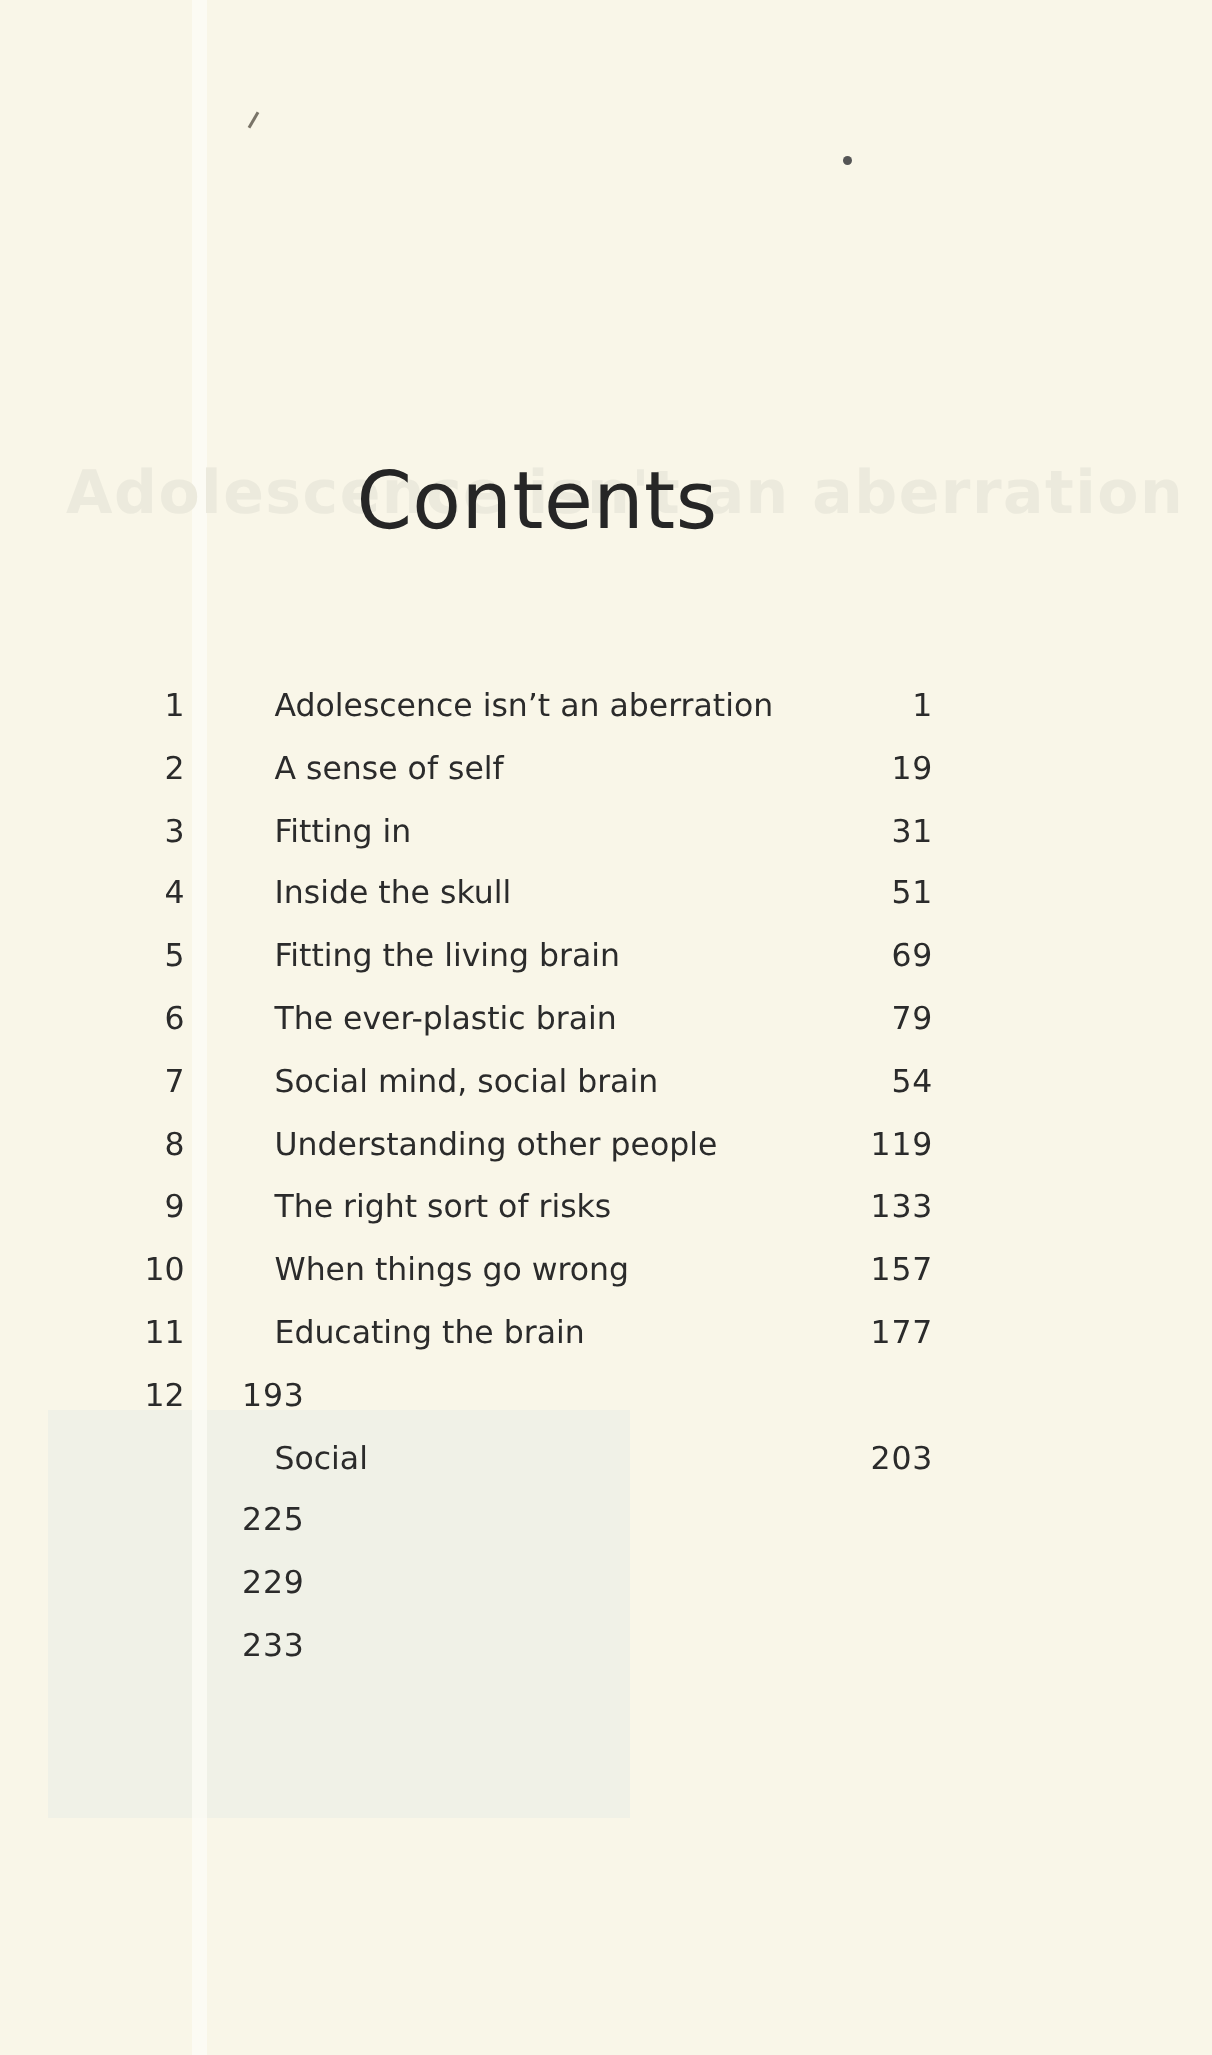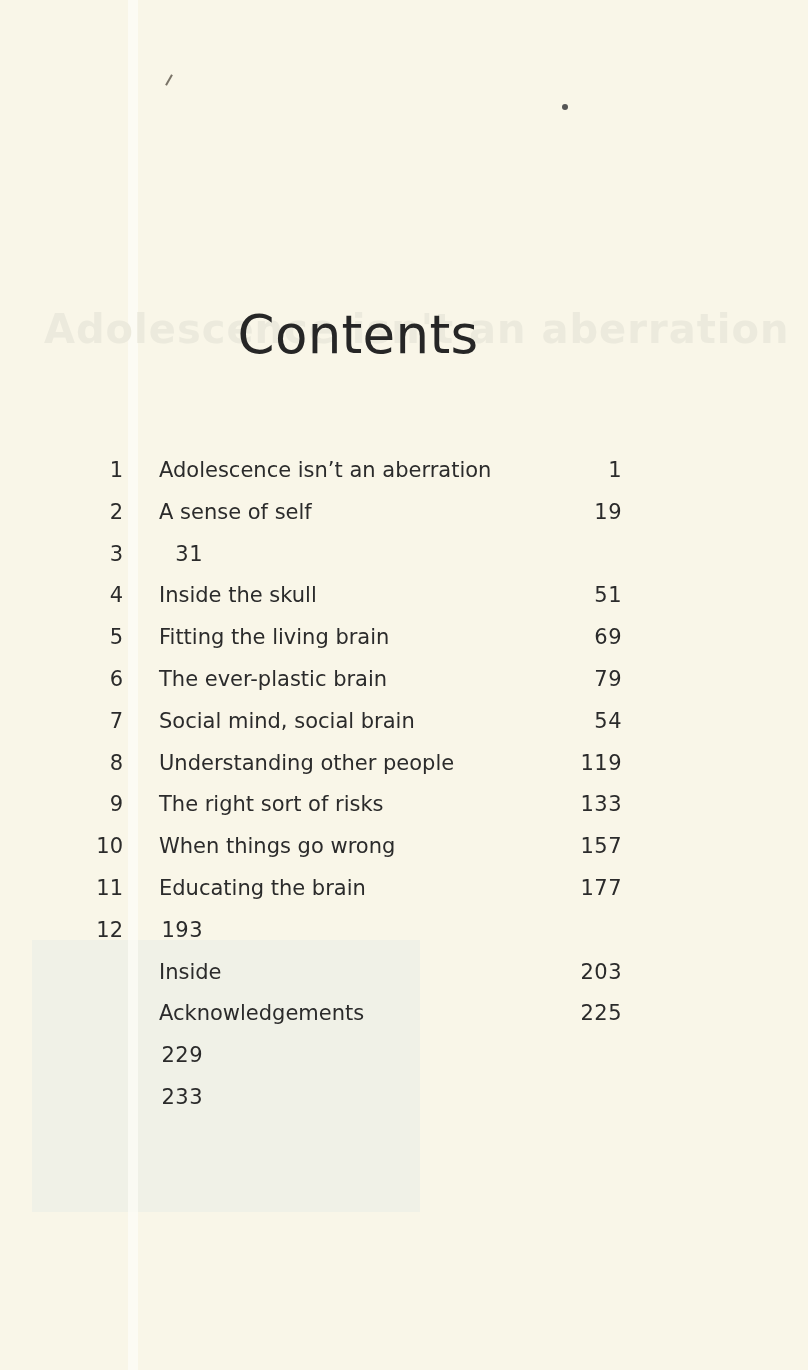--- a/index.html
+++ b/index.html
@@ -85,21 +85,21 @@
       height: 41.8px;
       font-size: 21px;
       color: #2b2b2b;
     }
     .toc-num {
       width: 33px;
       text-align: right;
       flex: none;
     }
     .toc-title {
-      margin-left: 36px;
+      margin-left: 60px;
       flex: 1;
       white-space: nowrap;
     }
     .toc-page {
       width: 80px;
       text-align: right;
       flex: none;
       letter-spacing: 0.5px;
     }
   </style>
@@ -120,20 +120,21 @@
     <span class="toc-title">Adolescence isn’t an aberration</span>
     <span class="toc-page">1</span>
   </div>
   <div class="toc-row">
     <span class="toc-num">2</span>
     <span class="toc-title">A sense of self</span>
     <span class="toc-page">19</span>
   </div>
   <div class="toc-row">
     <span class="toc-num">3</span>
+    <span class="toc-title">Fitting in</span>
     <span class="toc-page">31</span>
   </div>
   <div class="toc-row">
     <span class="toc-num">4</span>
     <span class="toc-title">Inside the skull</span>
     <span class="toc-page">51</span>
   </div>
   <div class="toc-row">
     <span class="toc-num">5</span>
     <span class="toc-title">Fitting the living brain</span>
@@ -168,26 +169,25 @@
     <span class="toc-num">11</span>
     <span class="toc-title">Educating the brain</span>
     <span class="toc-page">177</span>
   </div>
   <div class="toc-row">
     <span class="toc-num">12</span>
     <span class="toc-page">193</span>
   </div>
   <div class="toc-row">
     <span class="toc-num"></span>
-    <span class="toc-title">Inside</span>
+    <span class="toc-title">Social</span>
     <span class="toc-page">203</span>
   </div>
   <div class="toc-row">
     <span class="toc-num"></span>
-    <span class="toc-title">Acknowledgements</span>
     <span class="toc-page">225</span>
   </div>
   <div class="toc-row">
     <span class="toc-num"></span>
     <span class="toc-page">229</span>
   </div>
   <div class="toc-row">
     <span class="toc-num"></span>
     <span class="toc-page">233</span>
   </div>

